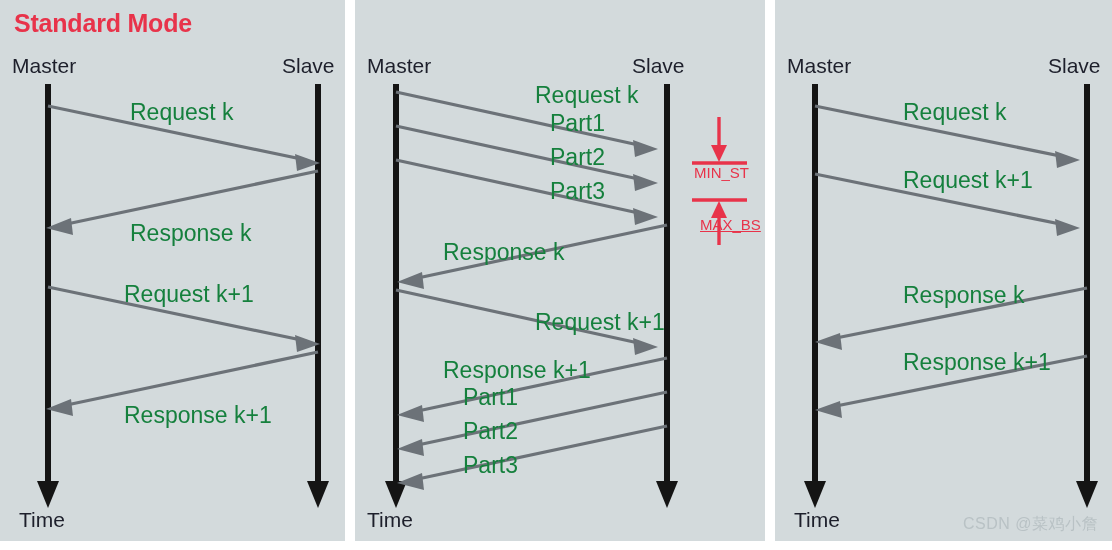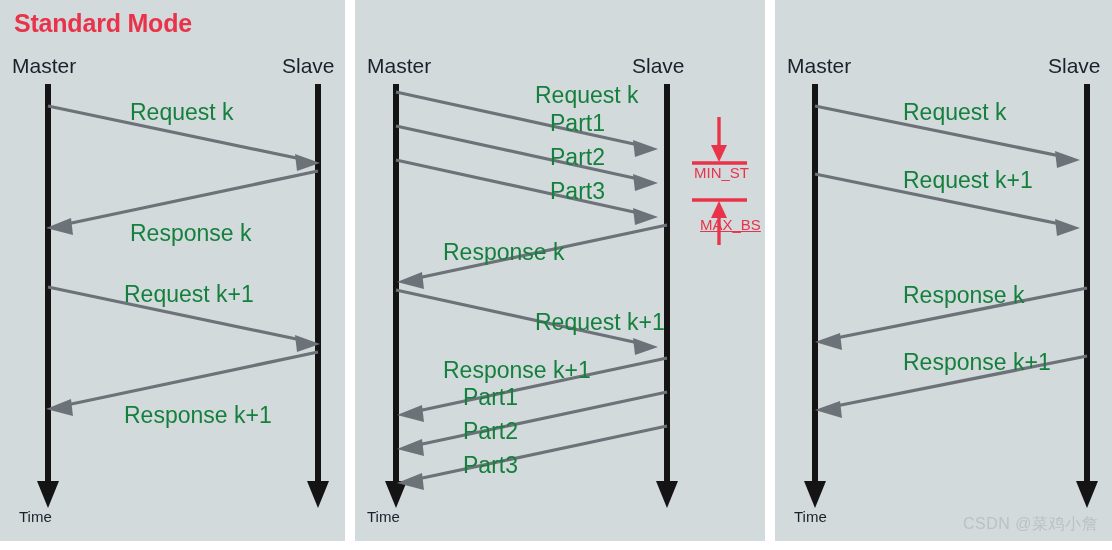--- a/index.html
+++ b/index.html
@@ -42,21 +42,21 @@
     white-space: nowrap;
   }
   .actor-label {
     position: absolute;
     font-size: 21px;
     color: #1d1f2b;
     white-space: nowrap;
   }
   .time-label {
     position: absolute;
-    font-size: 15px;
+    font-size: 21px;
     color: #1d1f2b;
     white-space: nowrap;
   }
   .msg-label {
     position: absolute;
     font-size: 23px;
     color: #15803d;
     white-space: nowrap;
   }
   .red-label {

